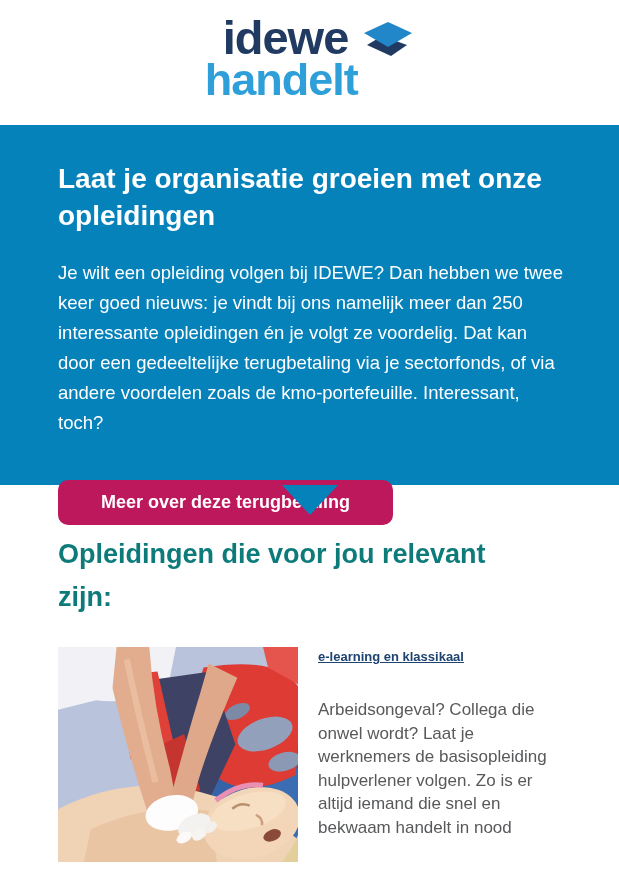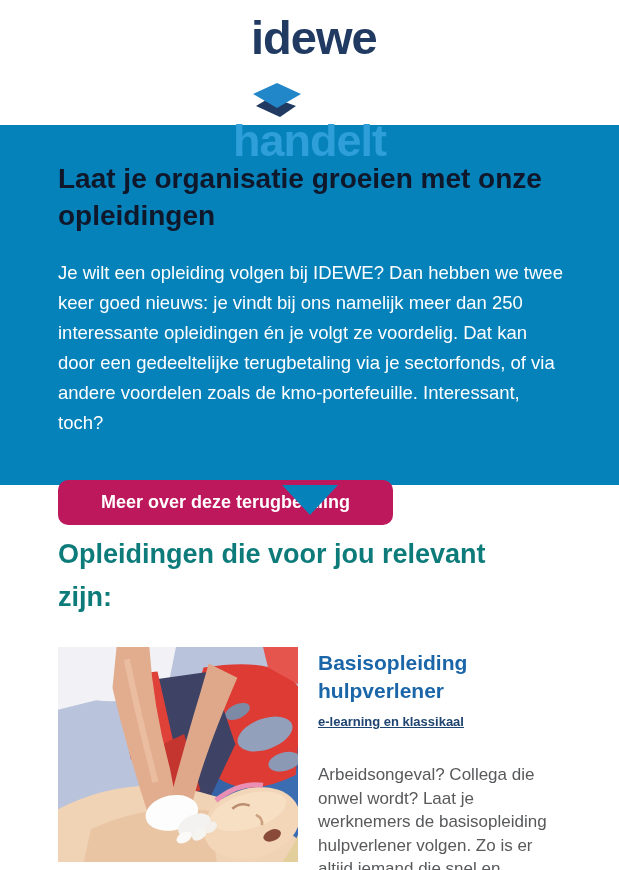--- a/index.html
+++ b/index.html
@@ -18,21 +18,21 @@
   
   .header {
     height: 125px;
     display: flex;
     align-items: flex-start;
     justify-content: center;
     padding-top: 14px;
     background: #ffffff;
   }
   .logo { text-decoration: none; display: block; line-height: 1; }
-  .logo-row1 { display: flex; align-items: flex-start; gap: 14px; padding-left: 18px; flex-direction: column; }
+  .logo-row1 { display: flex; align-items: flex-start; gap: 14px; padding-left: 18px; }
   .logo-idewe {
     font-size: 47px;
     font-weight: bold;
     letter-spacing: -1px;
     color: #203a62;
   }
   .logo-cap { display: inline-block; margin-top: 6px; }
   .logo-academy {
     font-size: 45px;
     font-weight: bold;
@@ -41,21 +41,21 @@
     margin-top: -6px;
   }
 
   
   .hero {
     height: 360px;
     background: #0682bb;
     padding: 35px 50px 0 58px;
   }
   .hero h1 {
-    color: #0f172a;
+    color: #ffffff;
     font-size: 28px;
     line-height: 37px;
     font-weight: bold;
     max-width: 485px;
     margin-bottom: 24px;
   }
   .hero p {
     color: #ffffff;
     font-size: 18.5px;
     line-height: 30px;
@@ -201,20 +201,19 @@
 
           <ellipse cx="114" cy="162" rx="26" ry="17" fill="#fdfdfd" transform="rotate(-12 114 162)"></ellipse>
           <ellipse cx="136" cy="174" rx="17" ry="10" fill="#f4f2f0" transform="rotate(-25 136 174)"></ellipse>
           <ellipse cx="126" cy="186" rx="8" ry="5" fill="#fbfaf8" transform="rotate(-30 126 186)"></ellipse>
           <ellipse cx="141" cy="183" rx="8" ry="5" fill="#f6f4f1" transform="rotate(-35 141 183)"></ellipse>
           <ellipse cx="152" cy="176" rx="7" ry="4.5" fill="#f3f0ec" transform="rotate(-40 152 176)"></ellipse>
         </svg>
       </div>
 
       <div class="card-body">
-        <h3>Basisopleiding hulpverlener</h3>
         <div class="card-subtitle">e-learning en klassikaal</div>
         <p class="card-desc">Arbeidsongeval? Collega die onwel wordt? Laat je werknemers de basisopleiding hulpverlener volgen. Zo is er altijd iemand die snel en bekwaam handelt in nood</p>
       </div>
     </div>
   </section>
 
 </div>
 
 </body></html>

